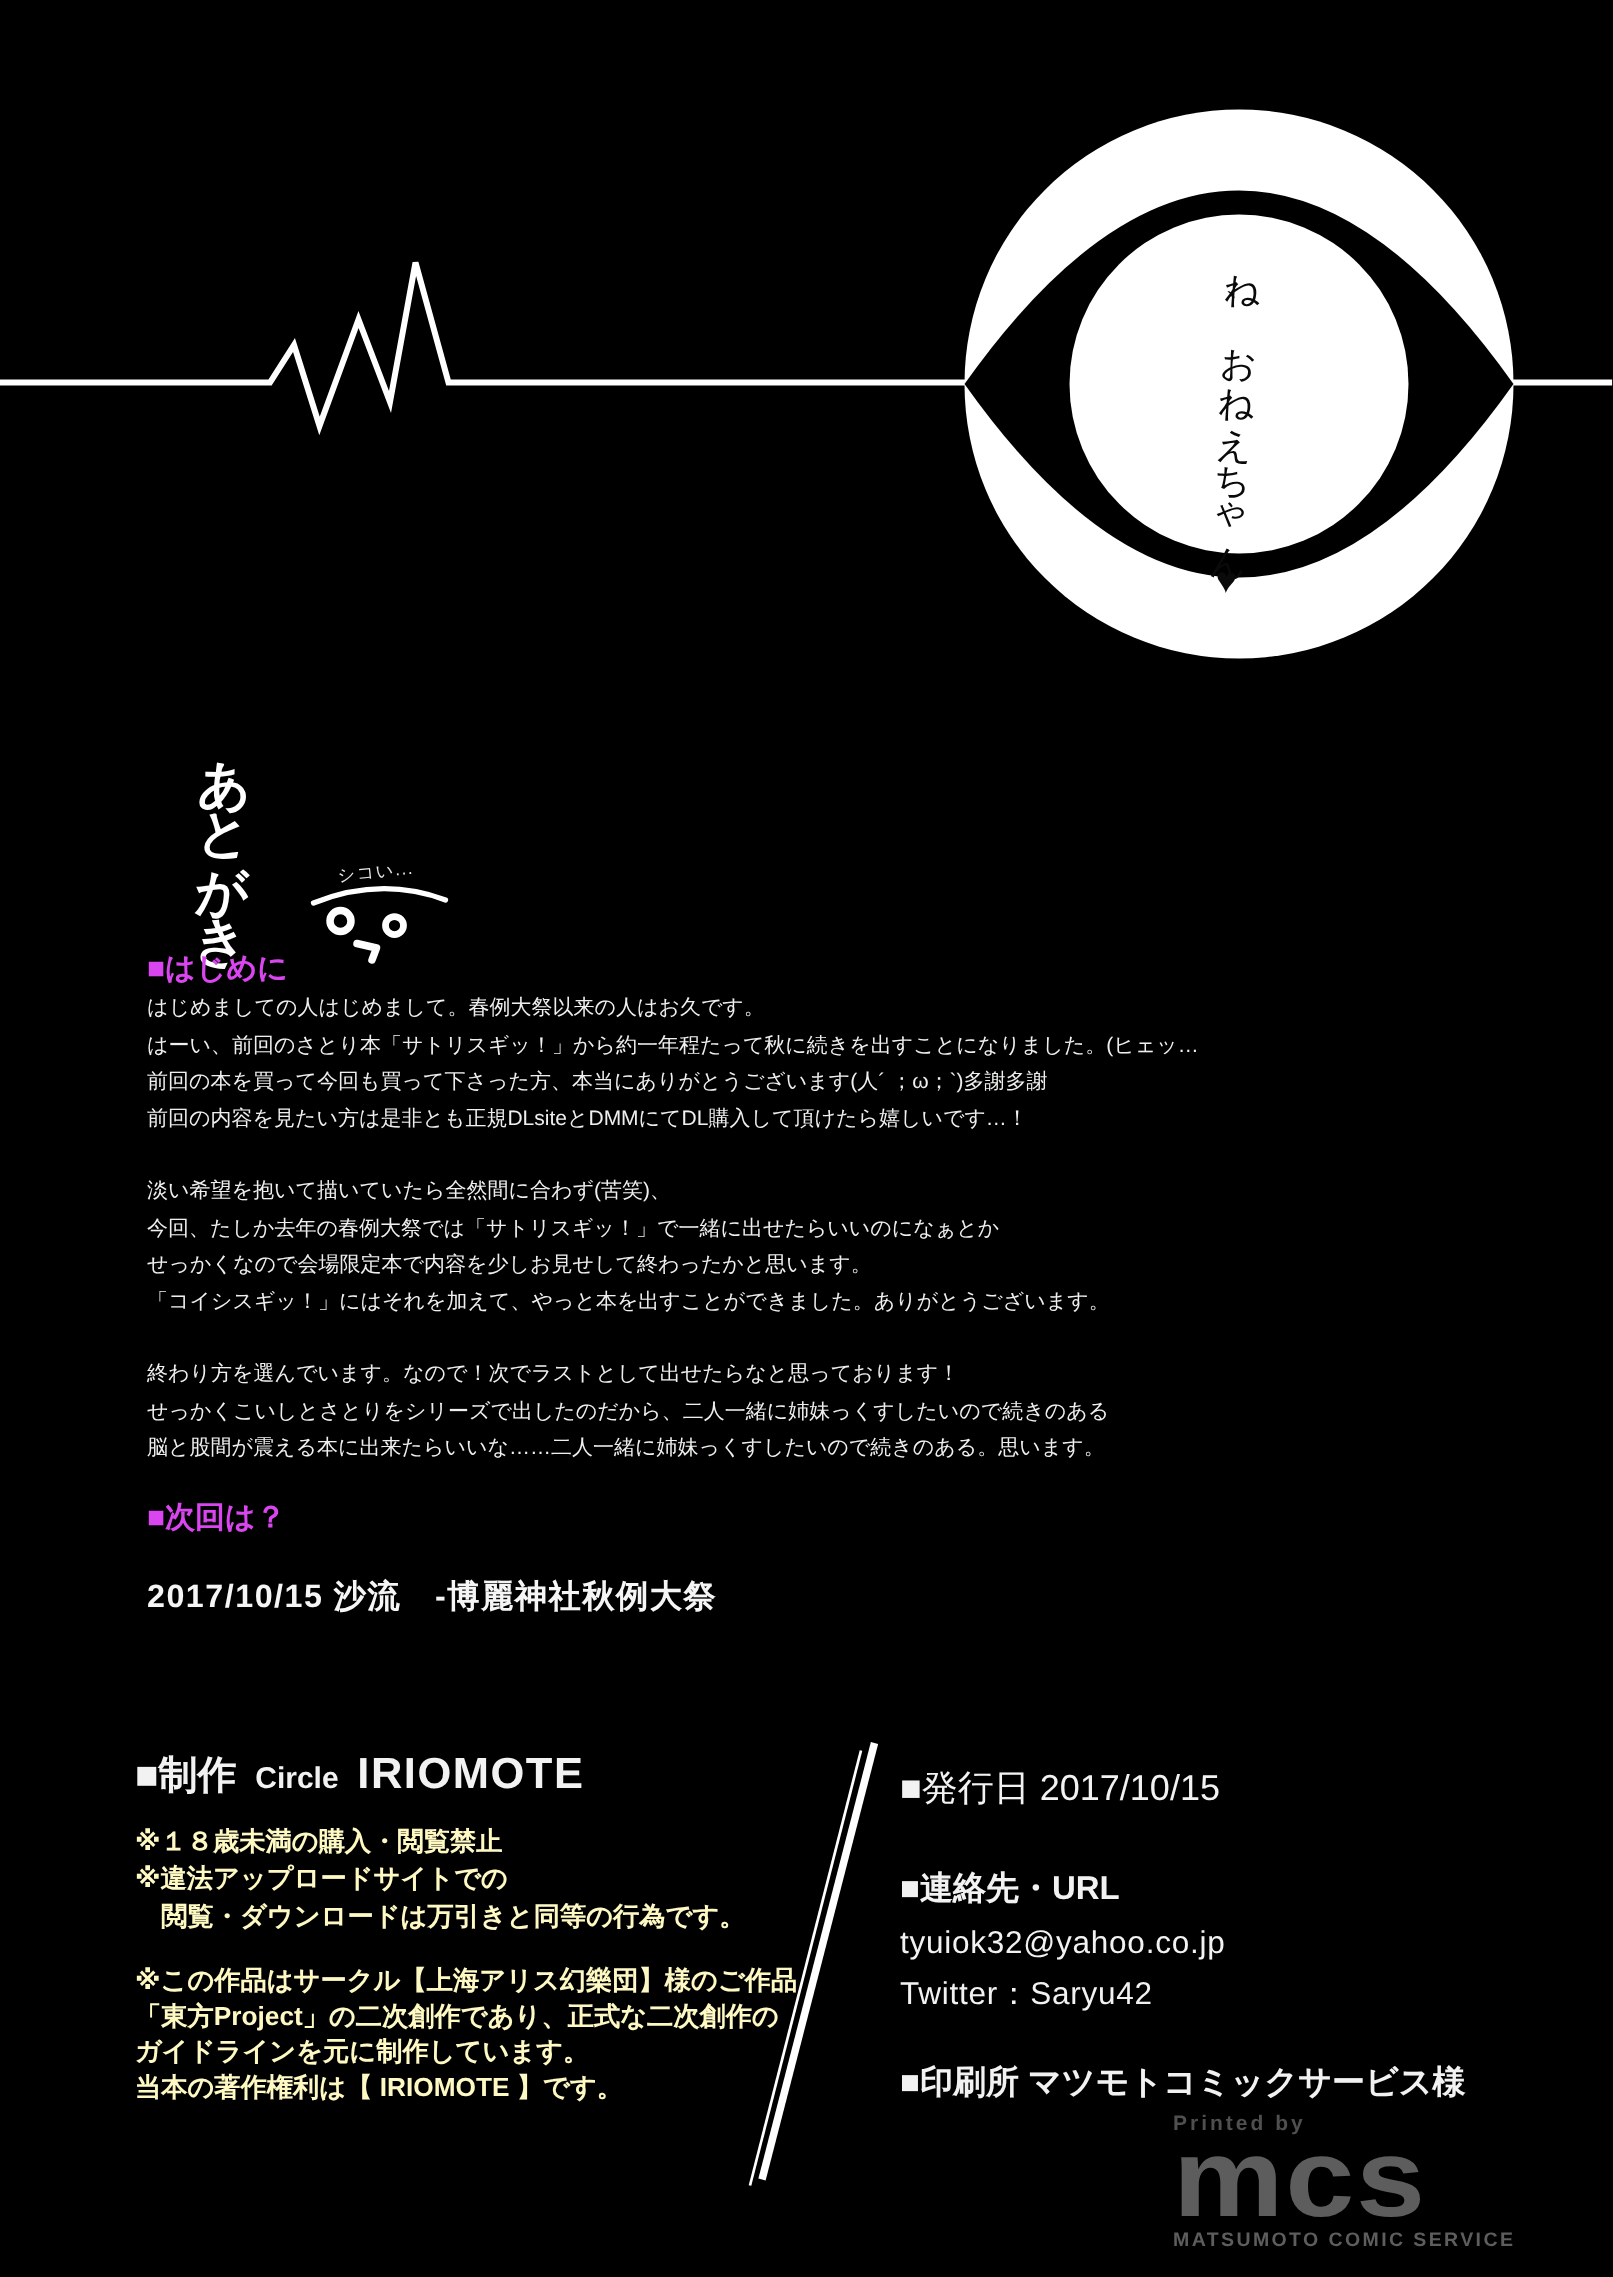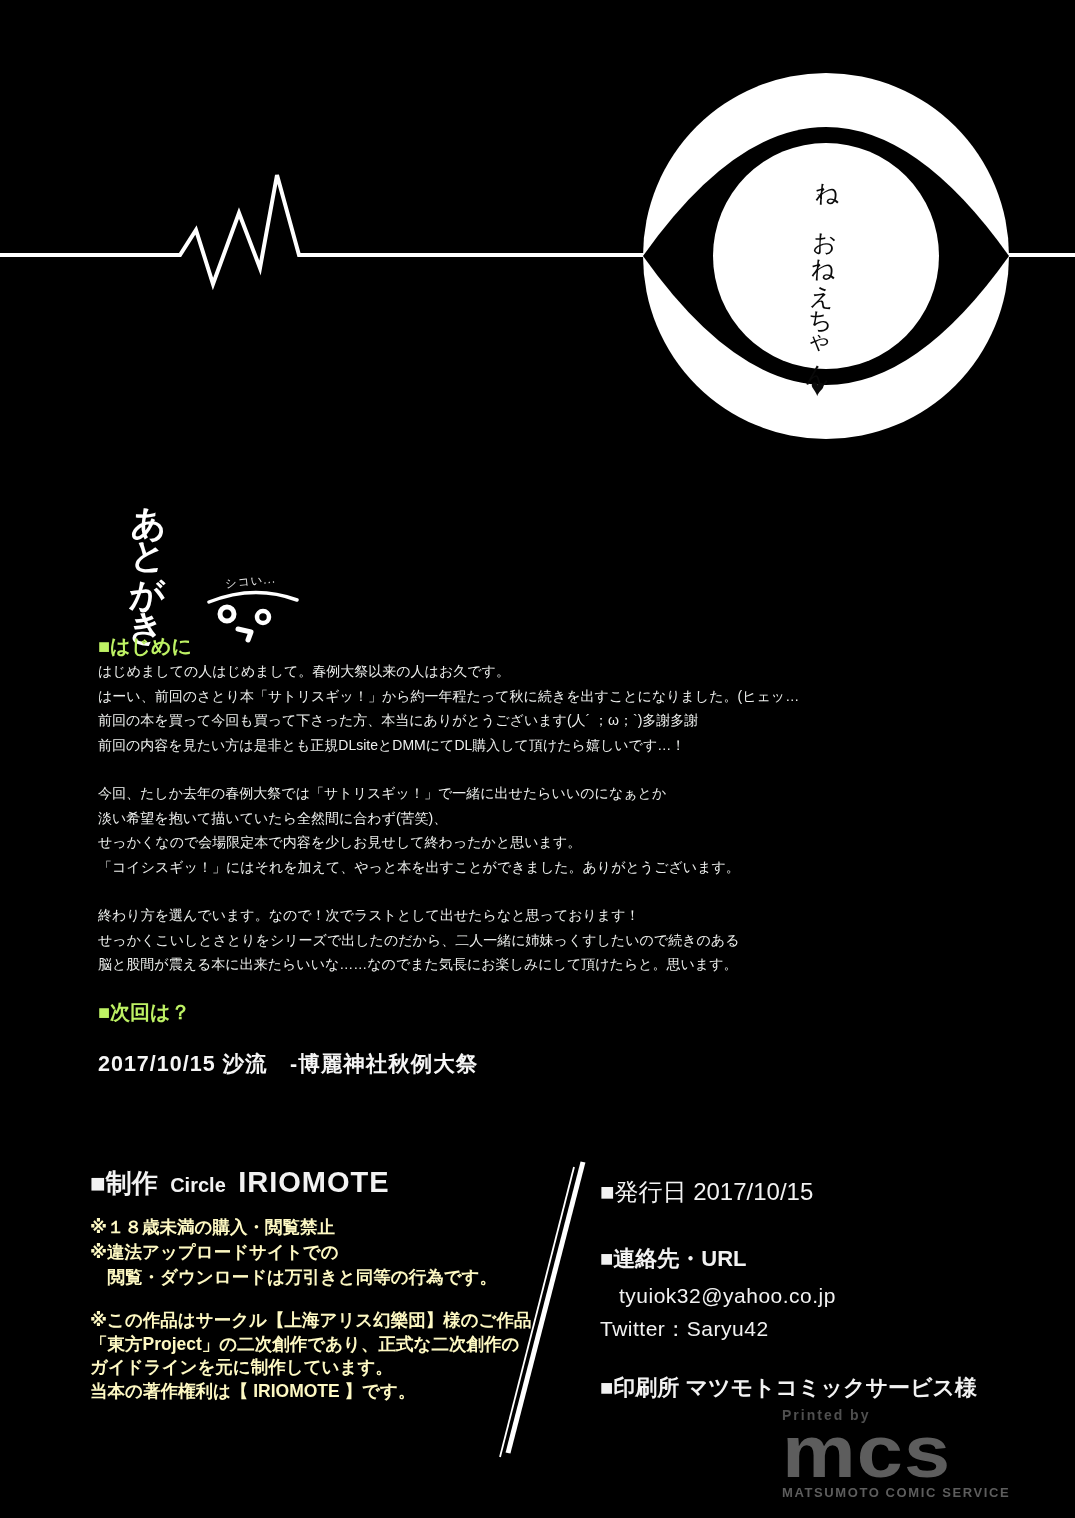--- a/index.html
+++ b/index.html
@@ -24,40 +24,40 @@
     transform:rotate(1.5deg);white-space:nowrap;
   }
   
   .doodle{position:absolute;left:197px;top:574px;width:120px;height:72px;}
   .doodle-cap{
     position:absolute;left:28px;top:0px;font-size:11.5px;color:#e8e8e8;
     transform:rotate(-6deg);letter-spacing:1px;white-space:nowrap;
   }
   
   .body-text{position:absolute;left:98px;top:633px;width:900px;}
-  .sec-heading{font-size:20px;font-weight:bold;line-height:26px;color:#bef264;}
+  .sec-heading{font-size:20px;font-weight:bold;line-height:26px;color:#d946ef;}
   .para{margin:0;}
   .para .line{font-size:14px;line-height:24.5px;color:#eef0ee;white-space:nowrap;}
   .gap24{margin-top:24px;}
   .gap22{margin-top:22px;}
   .signoff{margin-top:24px;font-size:21.5px;font-weight:bold;letter-spacing:1px;color:#f5f5f5;}
   
   .col-left{position:absolute;left:90px;top:1166px;width:450px;}
   .cl-heading{white-space:nowrap;}
   .cl-heading .pfx{font-size:26px;font-weight:bold;}
   .cl-heading .circ{font-size:20px;font-weight:bold;margin-left:8px;}
   .cl-heading .name{font-size:29px;font-weight:bold;letter-spacing:1px;margin-left:8px;}
   .notice{margin-top:14px;}
   .notice .line{font-size:17.5px;font-weight:bold;line-height:25px;white-space:nowrap;color:#fef9c3;}
   .notice2{margin-top:19px;}
   .notice2 .line{line-height:23.5px;}
   .col-right{position:absolute;left:600px;top:1176px;width:420px;}
   .cr-pub{font-size:24px;font-weight:normal;white-space:nowrap;}
   .cr-contact{font-size:22px;font-weight:bold;margin-top:36px;white-space:nowrap;}
-  .cr-email{font-size:21px;margin-top:10px;letter-spacing:0.5px;margin-left:19px;}
+  .cr-email{font-size:21px;margin-top:10px;letter-spacing:0.5px;}
   .cr-twitter{font-size:21px;margin-top:7px;letter-spacing:0.5px;}
   .cr-printer{font-size:22px;font-weight:bold;margin-top:30px;white-space:nowrap;}
   .logo-block{margin-top:4px;margin-left:182px;width:220px;}
   .printed-by{font-size:14px;font-weight:bold;color:#4f4f4f;letter-spacing:2px;}
   .mcs{font-size:74px;font-weight:bold;color:#5d5d5d;line-height:0.78;letter-spacing:1px;
        transform:scaleX(1.12);transform-origin:left;}
   .printer-name{font-size:13px;font-weight:bold;color:#5d5d5d;letter-spacing:1.6px;margin-top:4px;white-space:nowrap;}
 </style>
 </head>
 <body>
@@ -89,29 +89,29 @@
 
   <div class="body-text">
     <div class="sec-heading">■はじめに</div>
     <div class="para">
         <div class="line">はじめましての人はじめまして。春例大祭以来の人はお久です。</div>
         <div class="line">はーい、前回のさとり本「サトリスギッ！」から約一年程たって秋に続きを出すことになりました。(ヒェッ…</div>
         <div class="line">前回の本を買って今回も買って下さった方、本当にありがとうございます(人´ ；ω；`)多謝多謝</div>
         <div class="line">前回の内容を見たい方は是非とも正規DLsiteとDMMにてDL購入して頂けたら嬉しいです…！</div>
       </div>
     <div class="para gap24">
+        <div class="line">淡い希望を抱いて描いていたら全然間に合わず(苦笑)、</div>
         <div class="line">今回、たしか去年の春例大祭では「サトリスギッ！」で一緒に出せたらいいのになぁとか</div>
-        <div class="line">淡い希望を抱いて描いていたら全然間に合わず(苦笑)、</div>
         <div class="line">せっかくなので会場限定本で内容を少しお見せして終わったかと思います。</div>
         <div class="line">「コイシスギッ！」にはそれを加えて、やっと本を出すことができました。ありがとうございます。</div>
       </div>
     <div class="para gap24">
         <div class="line">終わり方を選んでいます。なので！次でラストとして出せたらなと思っております！</div>
         <div class="line">せっかくこいしとさとりをシリーズで出したのだから、二人一緒に姉妹っくすしたいので続きのある</div>
-        <div class="line">脳と股間が震える本に出来たらいいな……なのでまた気長にお楽しみにして頂けたらと。思います。</div>
+        <div class="line">脳と股間が震える本に出来たらいいな……二人一緒に姉妹っくすしたいので続きのある。思います。</div>
       </div>
     <div class="sec-heading gap22">■次回は？</div>
     <div class="signoff">2017/10/15 沙流　-博麗神社秋例大祭</div>
   </div>
 
   <svg class="abs" style="left:0;top:0;" width="1075" height="1518" viewBox="0 0 1075 1518">
     <line x1="583" y1="1162" x2="508" y2="1453" stroke="#ffffff" stroke-width="5"></line>
     <line x1="574" y1="1167" x2="500" y2="1457" stroke="#ffffff" stroke-width="1.8"></line>
   </svg>
 

